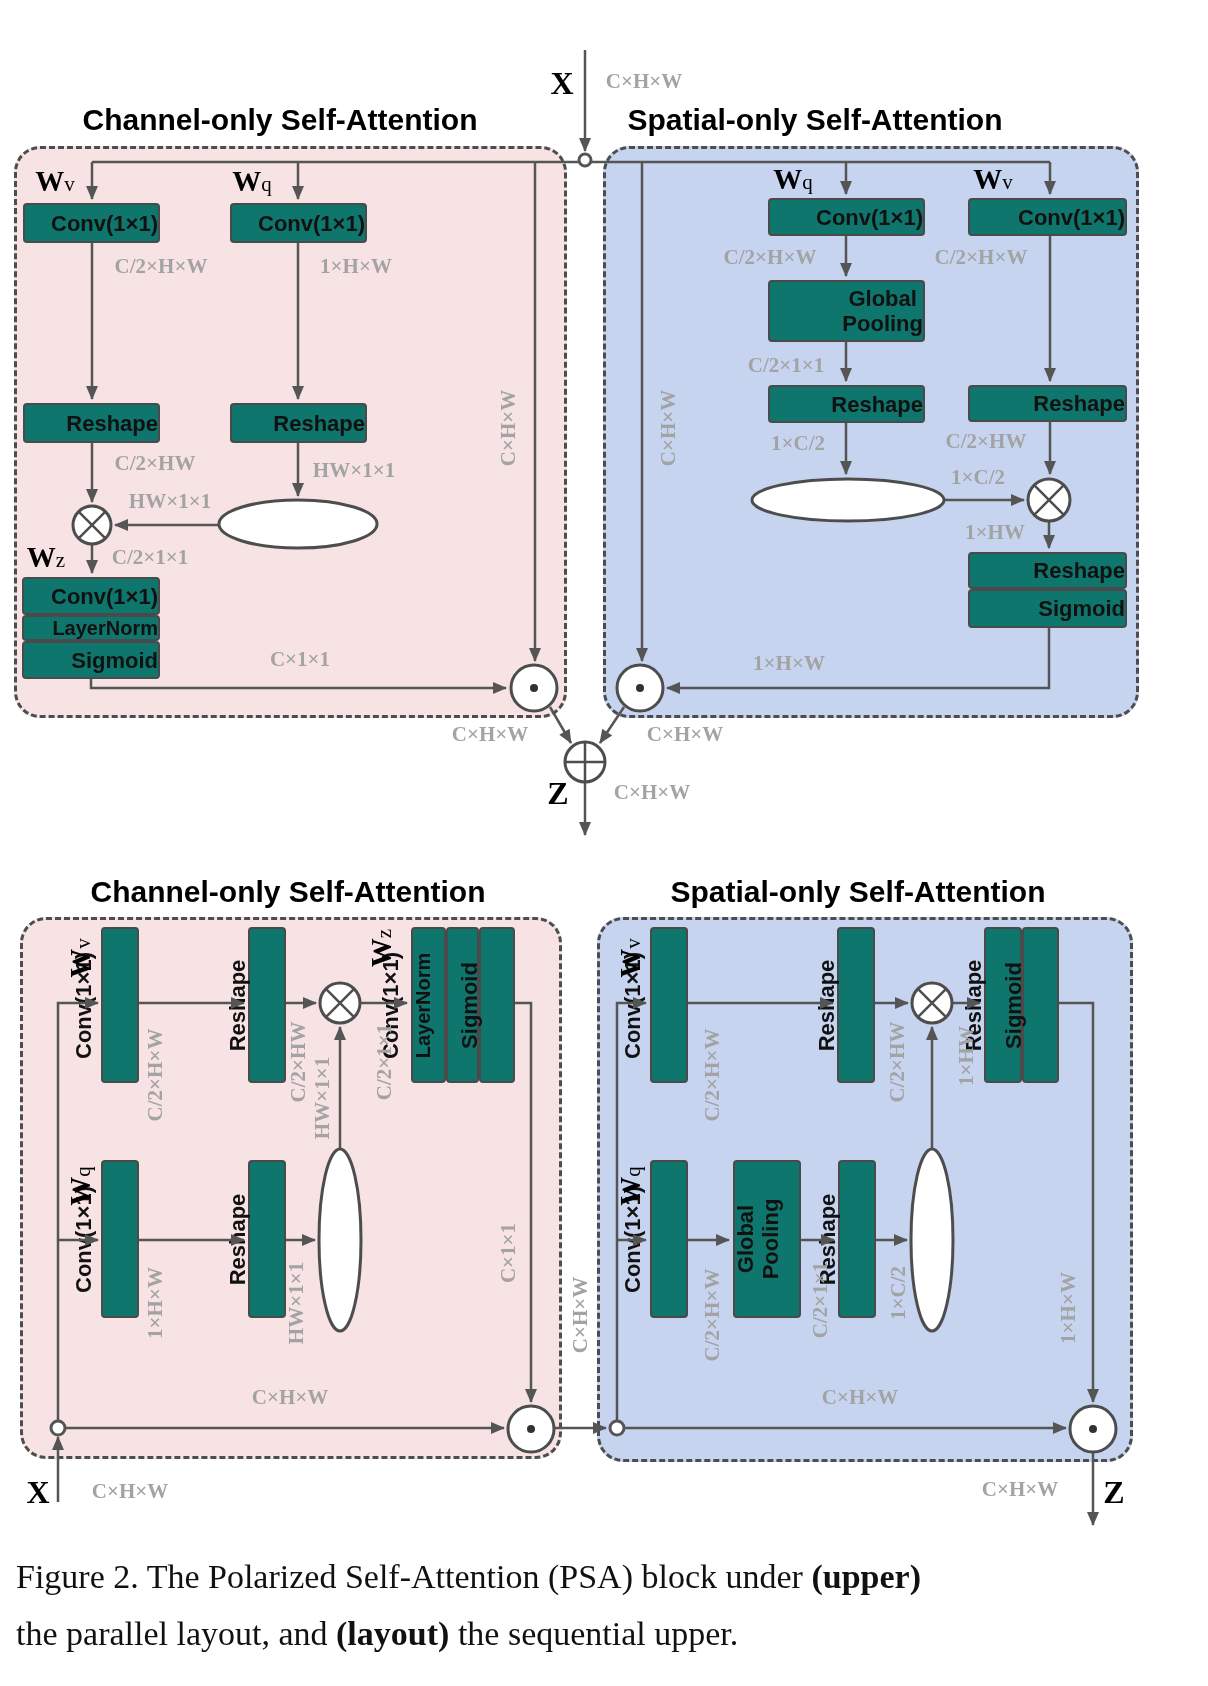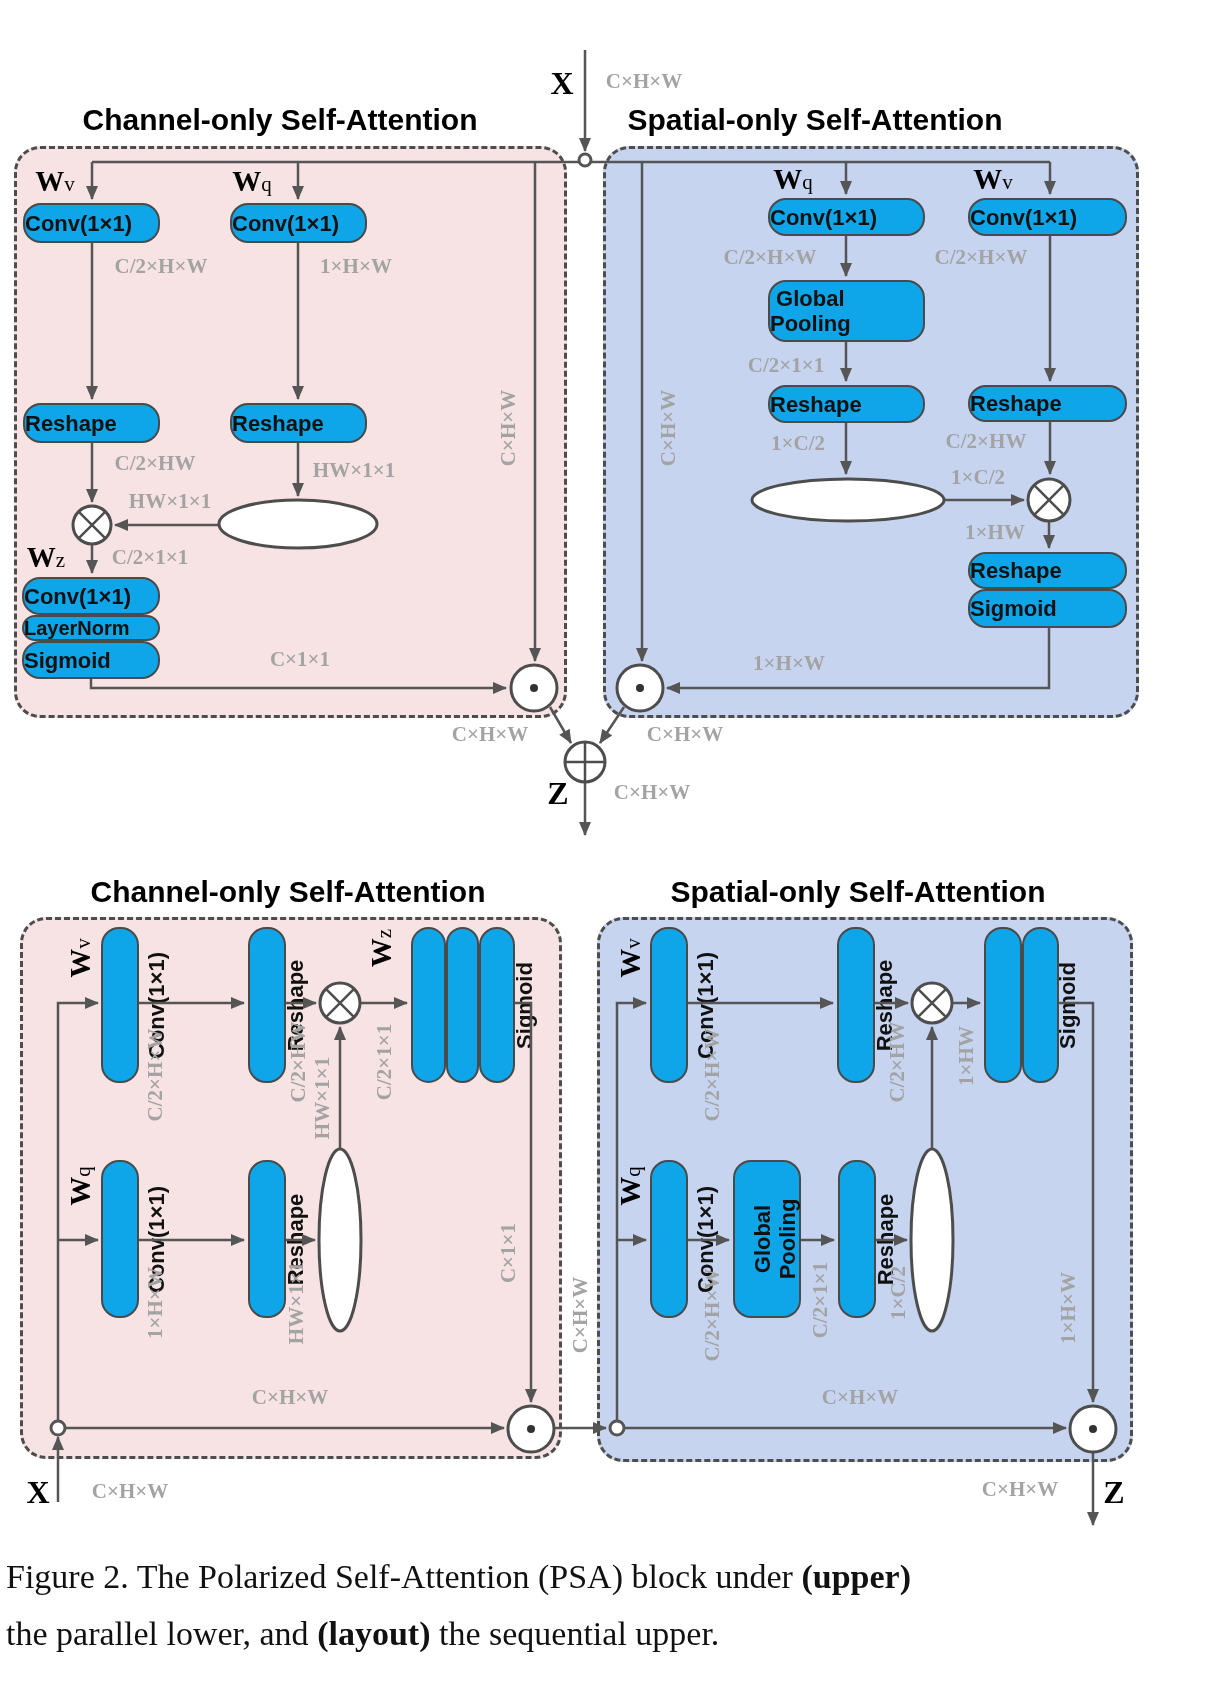--- a/index.html
+++ b/index.html
@@ -1,42 +1,42 @@
 <!DOCTYPE html>
 <html><head>
 <meta charset="utf-8">
 <style>
   html,body{margin:0;padding:0;background:#fff;}
   #canvas{position:relative;width:1208px;height:1686px;background:#fff;overflow:hidden;
           font-family:"Liberation Sans",sans-serif;}
   .region{position:absolute;border:3px dashed #4d4d4d;border-radius:26px;box-sizing:border-box;}
   .title{position:absolute;transform:translate(-50%,-50%);font:bold 30px "Liberation Sans",sans-serif;
          color:#000;white-space:nowrap;}
-  .node{position:absolute;background:#0ea5e9;border:2.5px solid #4a4a4a;border-radius:18px;
-        box-sizing:border-box;display:flex;align-items:center;justify-content:flex-start;
+  .node{position:absolute;background:#0f766e;border:2.5px solid #4a4a4a;border-radius:4px;
+        box-sizing:border-box;display:flex;align-items:center;justify-content:flex-end;
         font:bold 22px "Liberation Sans",sans-serif;color:#111;text-align:center;line-height:25px;}
   .node.small{font-size:20px;}
   .node.vert span{transform:rotate(-90deg);white-space:nowrap;}
   .node.vert .two{transform:rotate(-90deg);white-space:nowrap;text-align:center;line-height:25px;}
   .dim{position:absolute;transform:translate(-50%,-50%);font:bold 21px "Liberation Serif",serif;
        color:#a3a3a3;white-space:nowrap;}
   .dim.rot{transform:translate(-50%,-50%) rotate(-90deg);}
   .wlbl{position:absolute;transform:translate(-50%,-50%);font-family:"Liberation Serif",serif;
         color:#000;white-space:nowrap;}
   .wlbl.rot{transform:translate(-50%,-50%) rotate(-90deg);}
   .wB{font-weight:bold;font-size:29px;}
   .wS{font-size:21px;}
   .iov{position:absolute;transform:translate(-50%,-50%);font:bold 32px "Liberation Serif",serif;
        color:#000;white-space:nowrap;}
   svg.lines{position:absolute;left:0;top:0;pointer-events:none;}
   .flow{fill:none;stroke:#555;stroke-width:2.5px;}
   .opcirc{fill:#fff;stroke:#4d4d4d;stroke-width:3px;}
   .opin{stroke:#4d4d4d;stroke-width:2.5px;}
   .jn{fill:#fff;stroke:#555;stroke-width:3px;}
-  .caption{position:absolute;left:6px;top:1548px;width:1190px;
+  .caption{position:absolute;left:16px;top:1548px;width:1190px;
            font:34px "Liberation Serif",serif;color:#111;line-height:57px;}
   .cap-b{font-weight:bold;}
 </style>
 </head>
 <body>
 
 <div id="canvas">
 
   <div class="region" style="left:14px;top:146px;width:553px;height:572px;background:#f7e3e3;"></div>
   <div class="region" style="left:603px;top:146px;width:536px;height:572px;background:#c6d4f0;"></div>
@@ -309,16 +309,16 @@
   <div class="dim rot" style="left:897px;top:1062px;">C/2×HW</div>
   <div class="dim rot" style="left:966px;top:1056px;">1×HW</div>
   <div class="dim rot" style="left:712px;top:1315px;">C/2×H×W</div>
   <div class="dim rot" style="left:820px;top:1300px;">C/2×1×1</div>
   <div class="dim rot" style="left:898px;top:1293px;">1×C/2</div>
   <div class="dim rot" style="left:1068px;top:1308px;">1×H×W</div>
   <div class="dim" style="left:860px;top:1397px;">C×H×W</div>
 
   <div class="caption">
     <div><span>Figure 2. The Polarized Self-Attention (PSA) block under </span><span class="cap-b">(upper)</span></div>
-    <div><span>the parallel lower, and </span><span class="cap-b">(layout)</span><span> the sequential upper.</span></div>
+    <div><span>the parallel layout, and </span><span class="cap-b">(layout)</span><span> the sequential upper.</span></div>
   </div>
 
 </div>
 
 </body></html>

